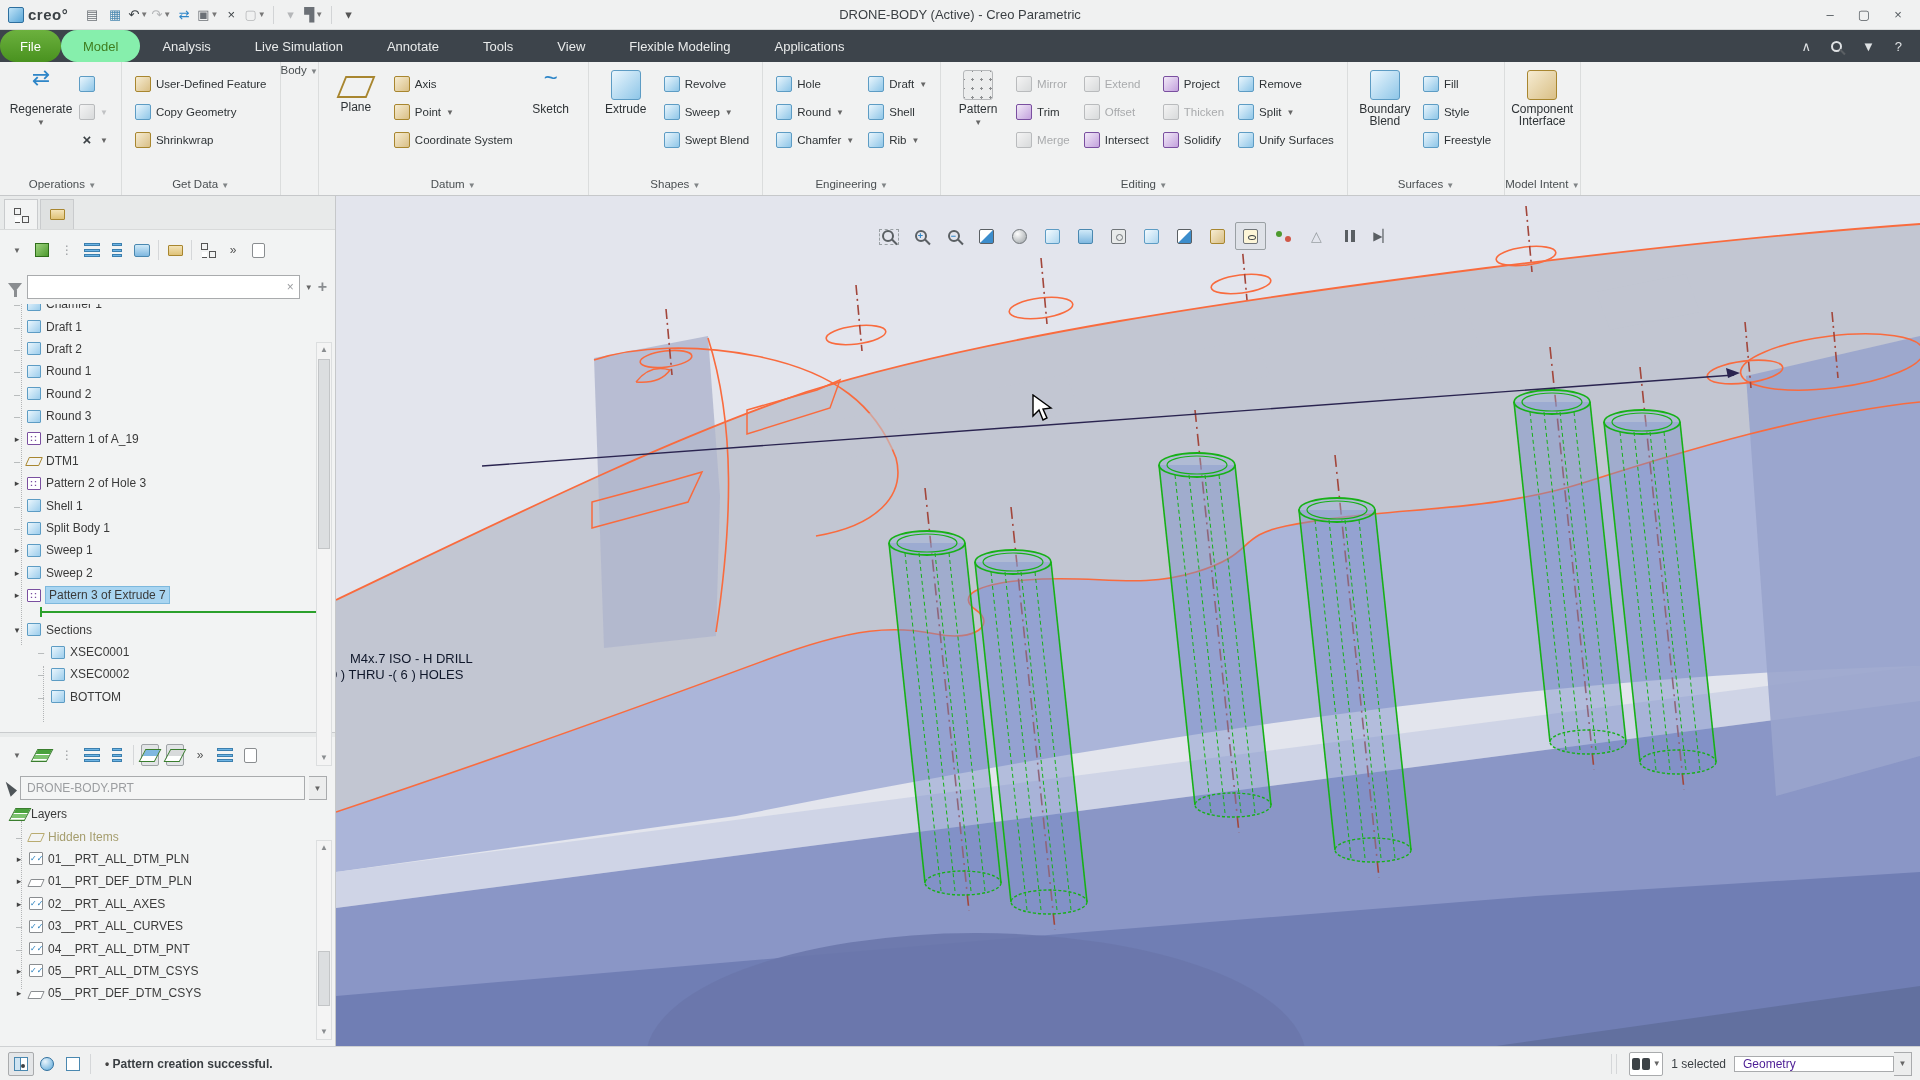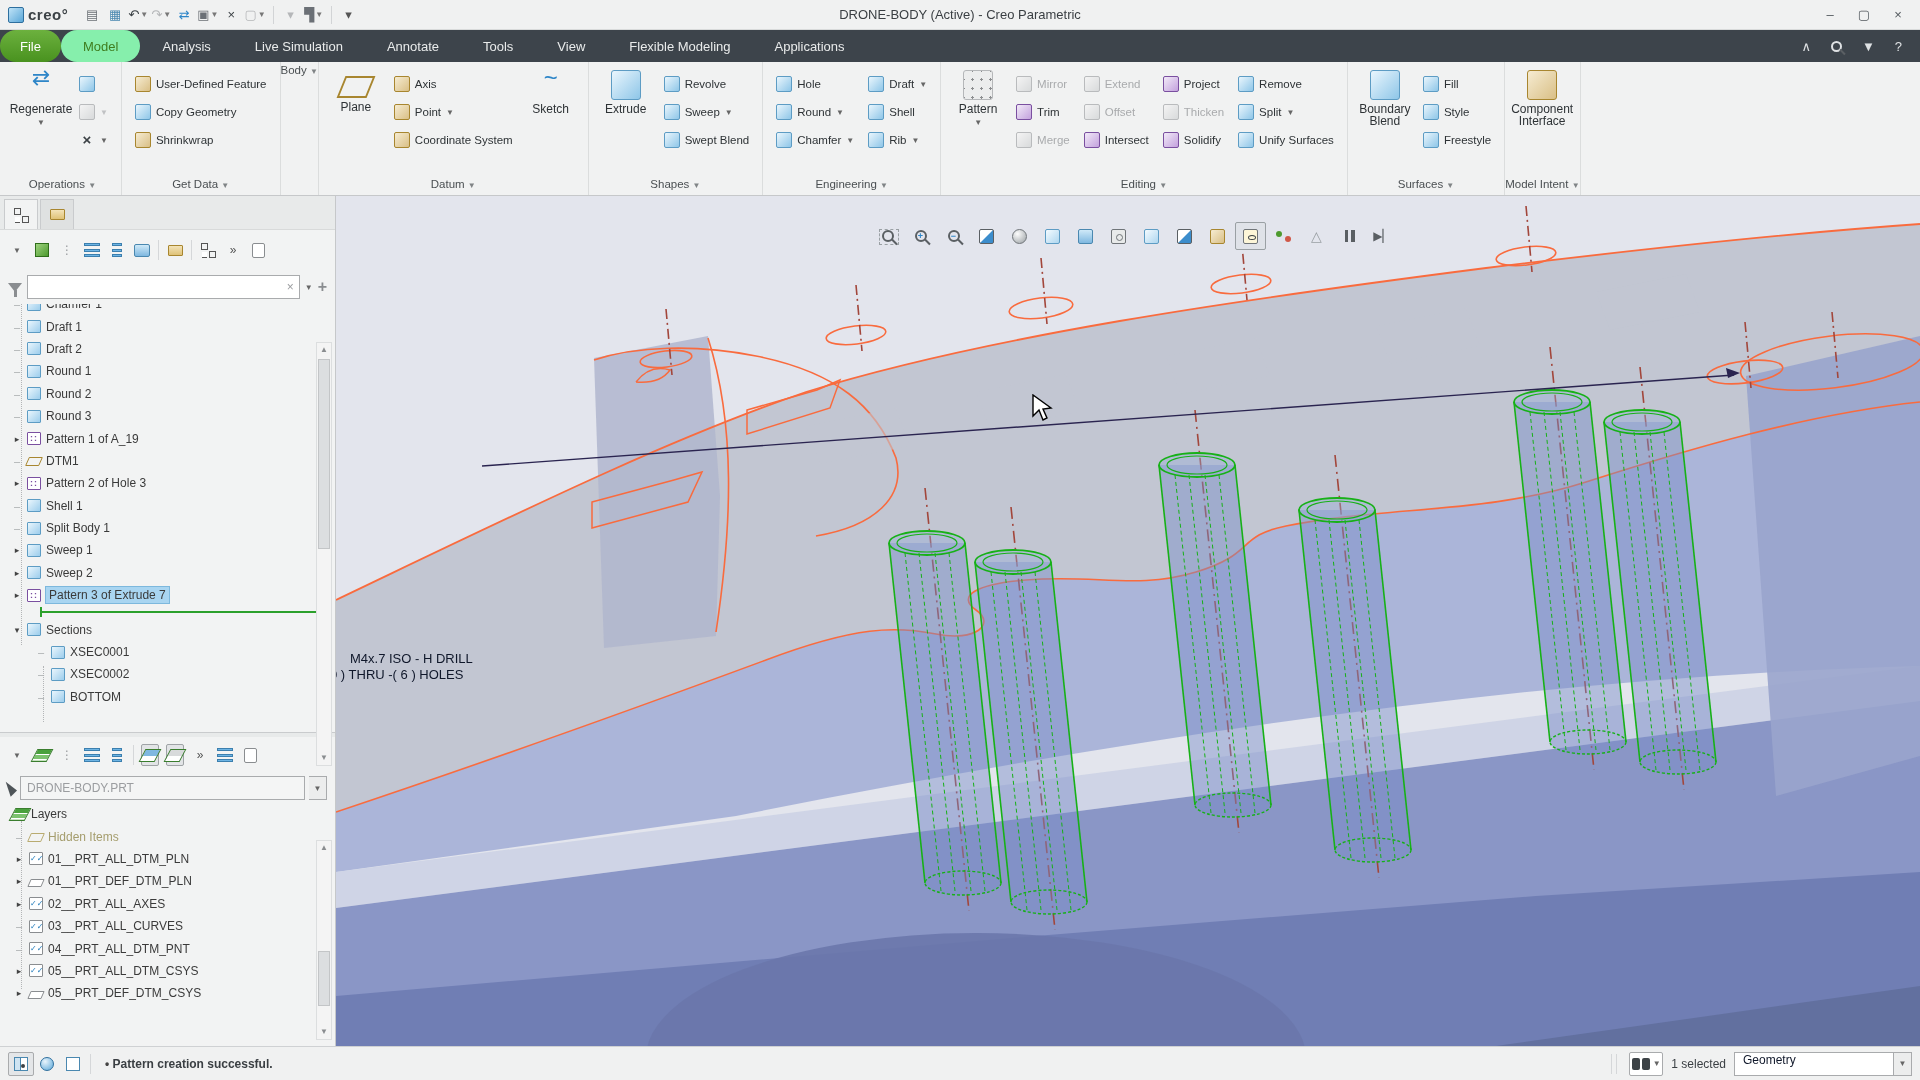--- a/index.html
+++ b/index.html
@@ -172,22 +172,22 @@
   .sbi-panel::after { content:""; position:absolute; right:2px; bottom:2px; width:4px; height:4px; border-radius:50%; background:#3c4246; }
   .sbi-globe { width:14px; height:14px; border-radius:50%; background:radial-gradient(circle at 35% 30%,#e8f4fc,#5aa7d8); border:1px solid #2e6f9e; }
   .sbi-blank { width:14px; height:14px; border:1px solid #4a88b0; background:#fff; }
   #sb-msg { margin-left:10px; color:#3a3f43;font-weight:bold; }
   #sb-msg::before { content:"• "; color:#444; }
   #sb-right { margin-left:auto; display:flex; align-items:center; gap:8px; }
   .binoc { position:relative; width:18px; height:12px; }
   .binoc::before,.binoc::after { content:""; position:absolute; top:0; width:8px; height:12px; background:#3c4246; border-radius:2px; }
   .binoc::before { left:0; } .binoc::after { right:0; }
   #sel-count { color:#3a3f43; }
-  #geom-combo { width:160px; height:24px; background:#fff; border:1px solid #a9abad; display:flex; 
-    padding:0 8px; color:#0f172a; }
+  #geom-combo { width:160px; height:16px; background:#fff; border:1px solid #a9abad; display:flex; align-items:center;
+    padding:0 8px; color:#4c1d95; }
   .sb-sep { width:1px; height:20px; background:#d5d7d9; margin:0 4px; }
 
   .car8 { font-size:8px; color:#666; }
 </style>
 </head>
 <body>
 
 <div id="titlebar">
   <span class="logo-cube"></span>
   <span class="logo-text">creo°</span>

